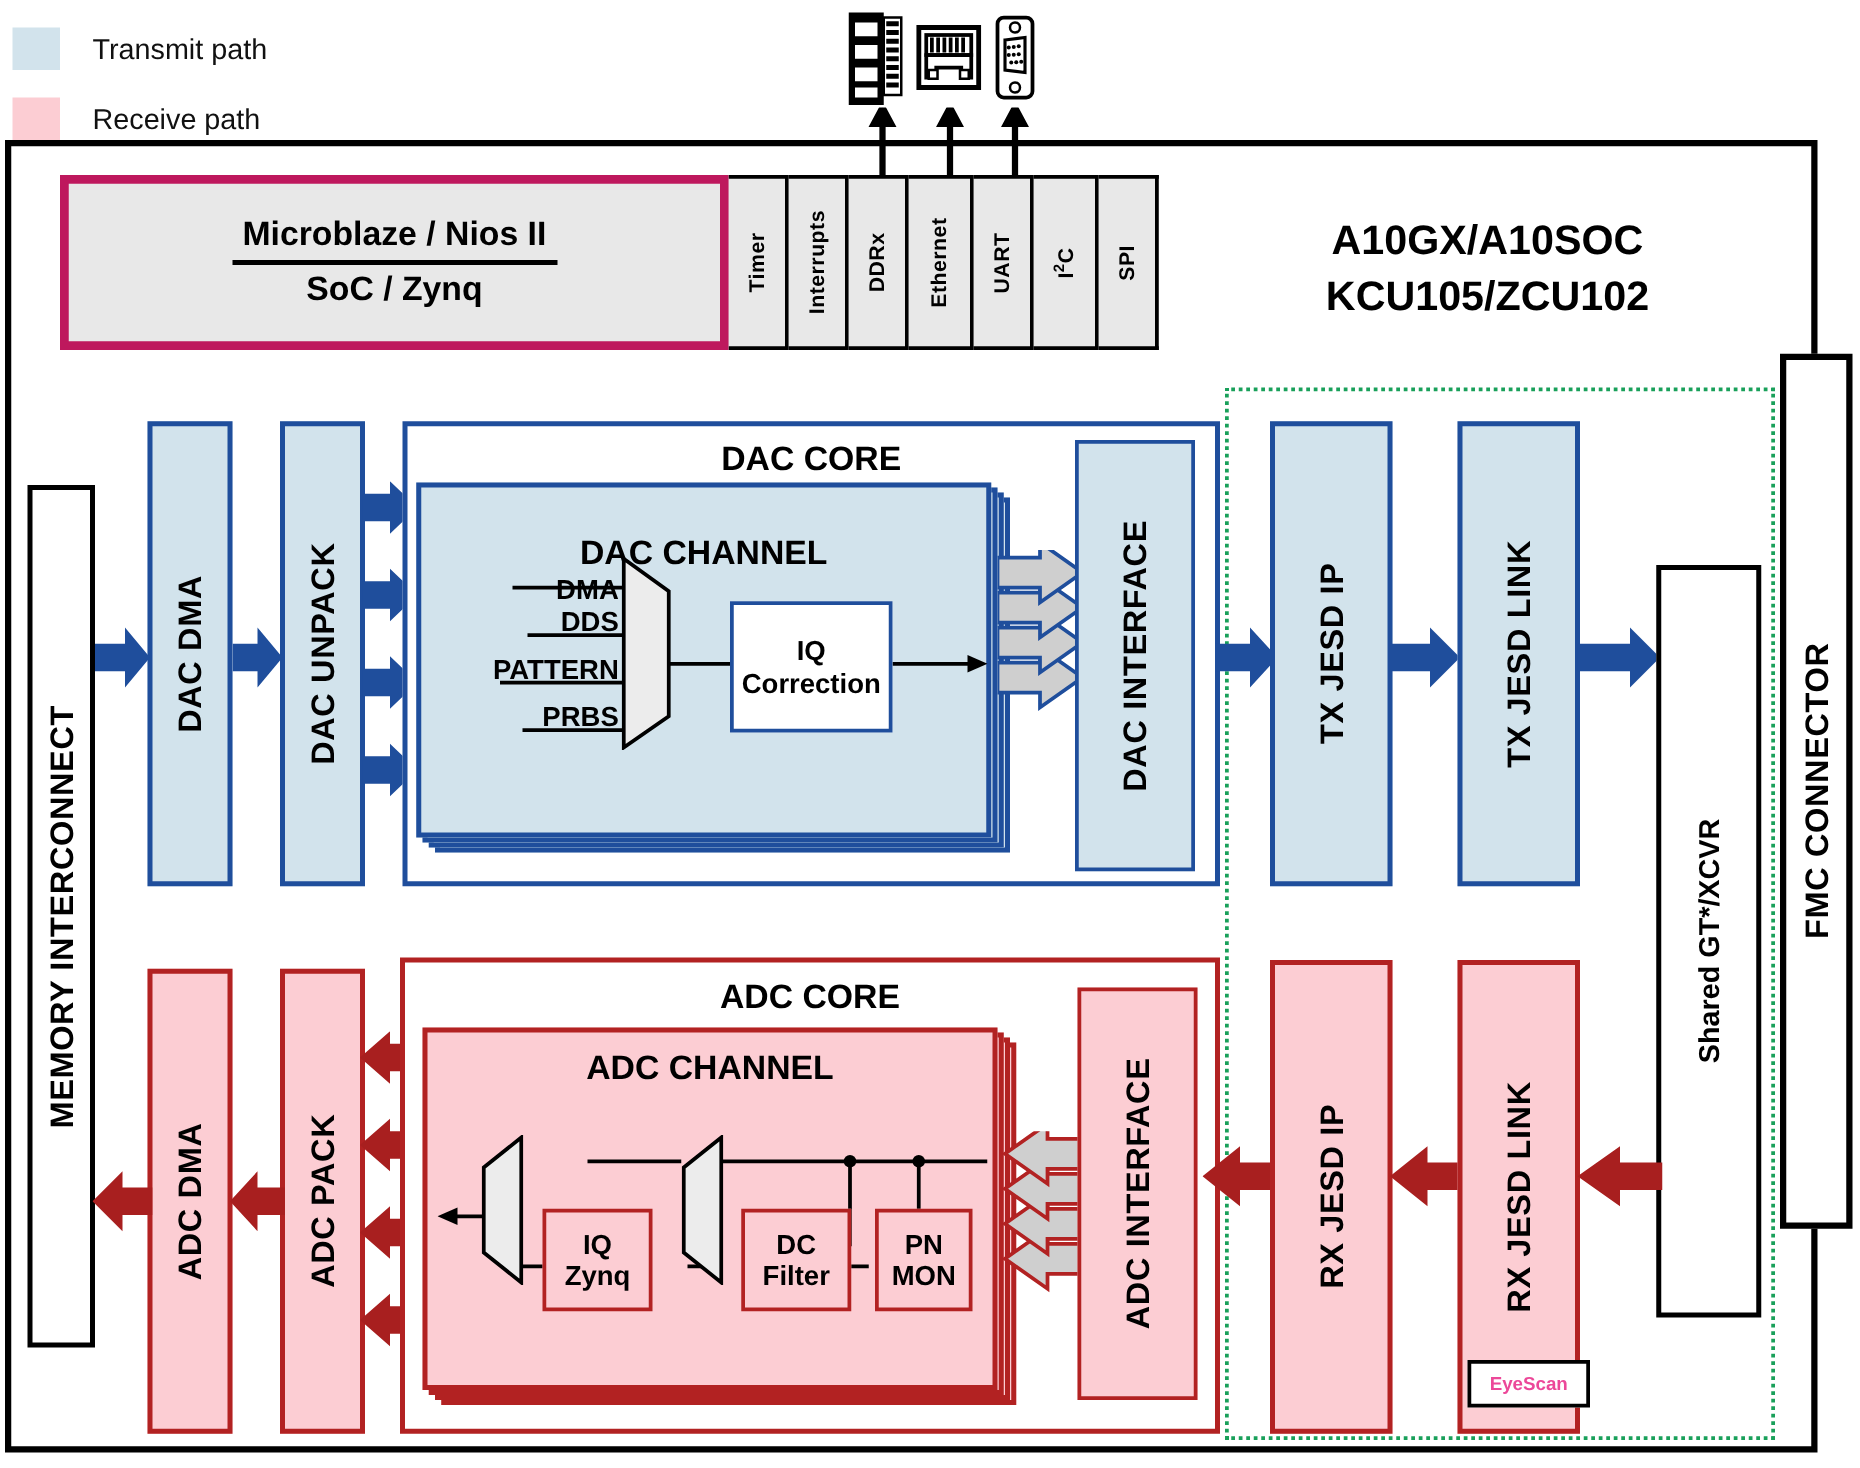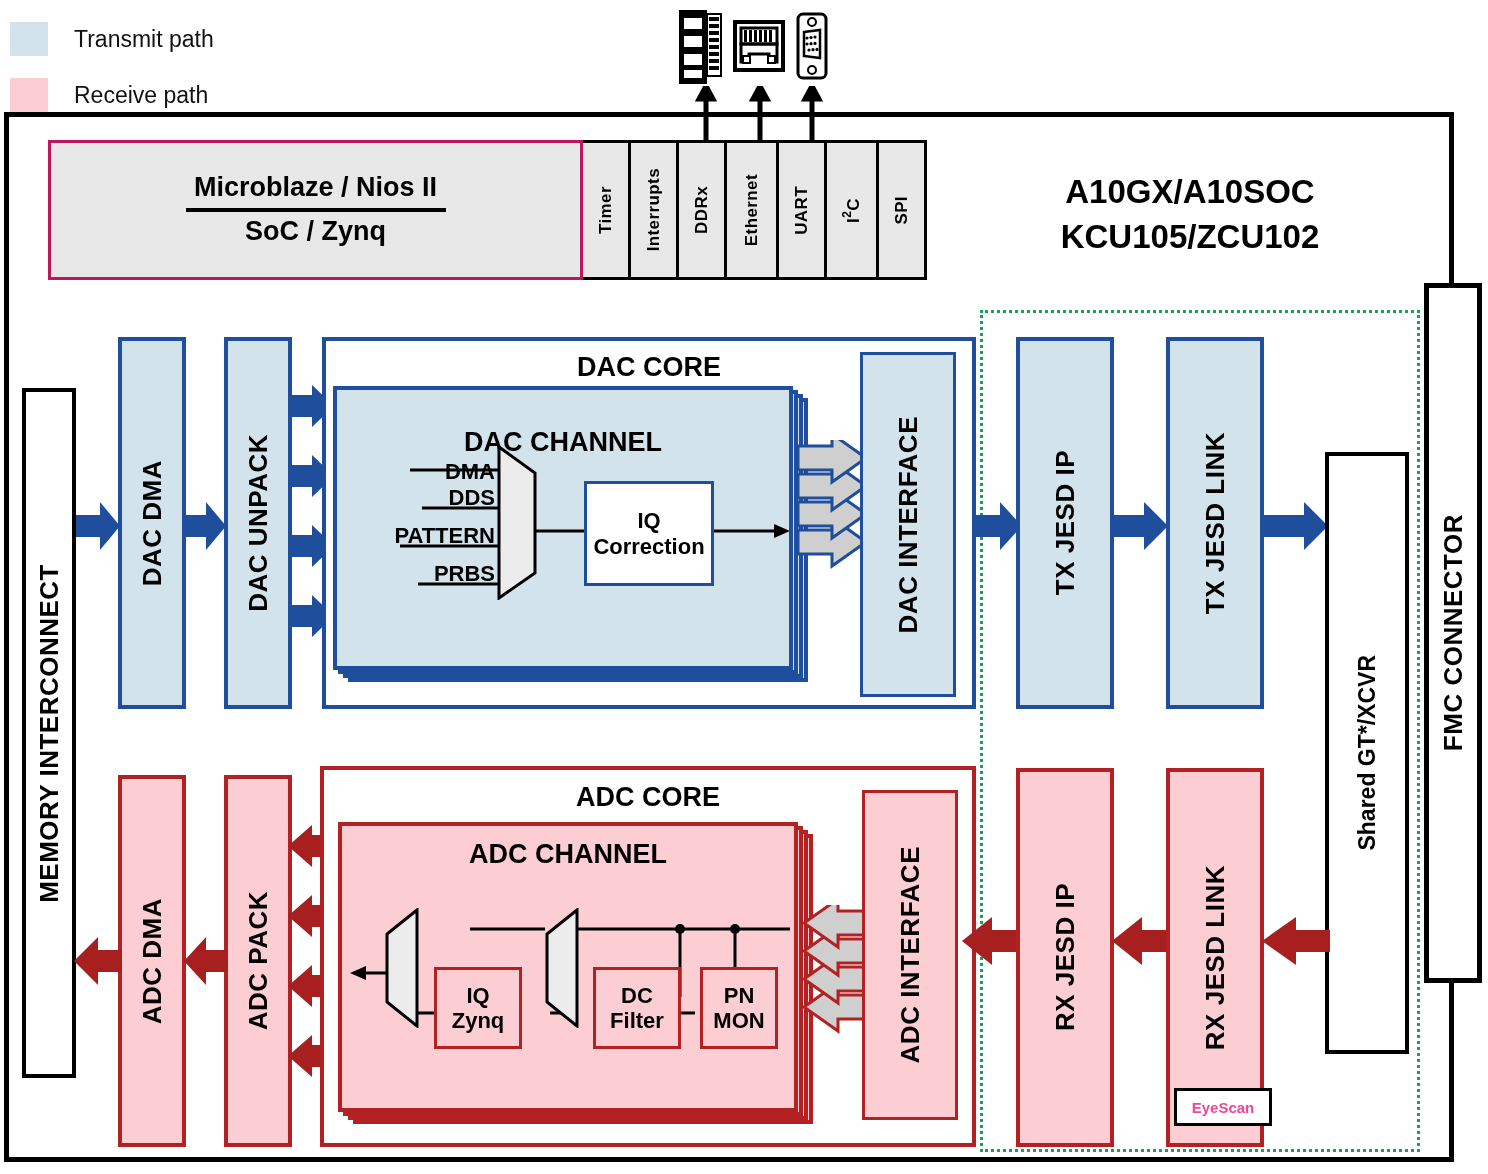--- a/index.html
+++ b/index.html
@@ -9,21 +9,21 @@
   .ctr{display:flex;align-items:center;justify-content:center;text-align:center;}
 
   
   .legend-swatch{width:38px;height:34px;}
   .legend-text{font-size:23px;color:#111;white-space:nowrap;}
 
   
   .outer-frame{border:5px solid #000;background:transparent;}
 
   
-  .cpu-block{background:#e8e8e8;border:3px solid #be185d;}
+  .cpu-block{background:#e8e8e8;border:7px solid #be185d;}
   .cpu-main{font-weight:bold;font-size:27px;color:#000;line-height:1.25;}
   .cpu-rule{height:4px;background:#000;margin:3px auto;width:260px;}
   .periph{background:#e8e8e8;border:3px solid #000;border-left:0;}
   .vtext{writing-mode:vertical-rl;transform:rotate(180deg);white-space:nowrap;}
   .periph-label{font-weight:bold;font-size:17px;letter-spacing:.4px;color:#000;}
 
   .device-names{font-weight:bold;font-size:33px;line-height:1.35;color:#000;}
 
   
   .bx{border-width:4px;border-style:solid;}

